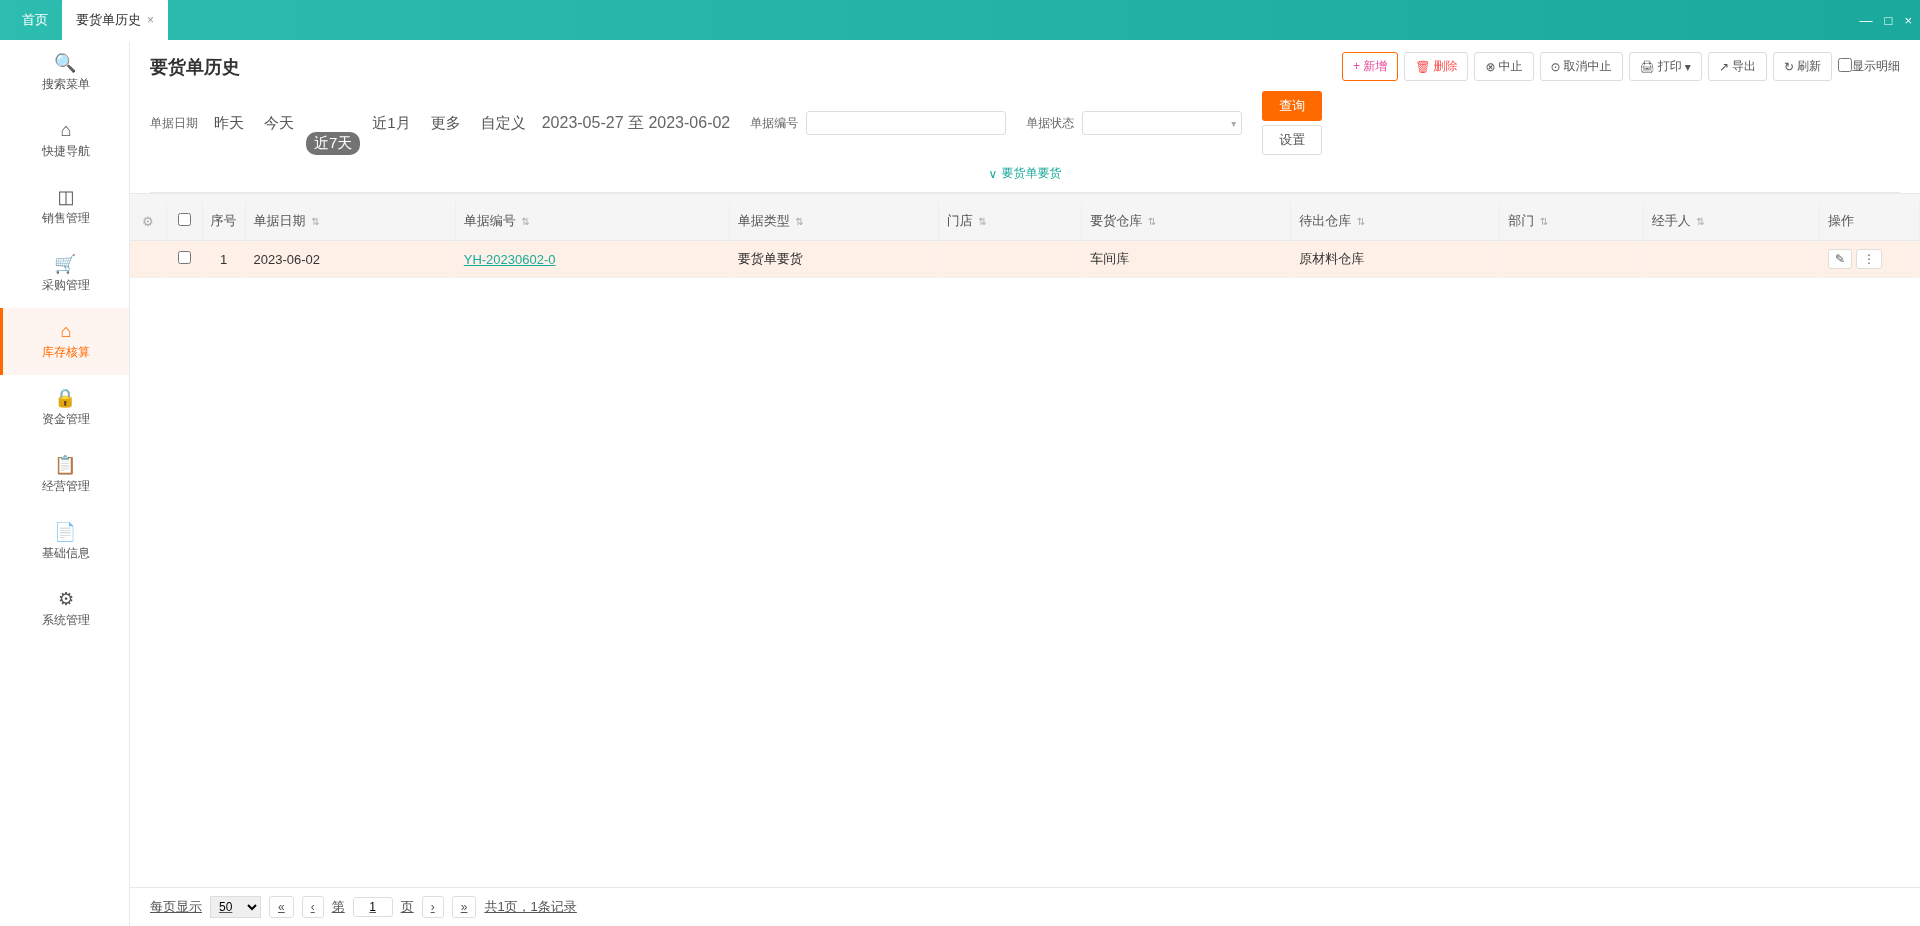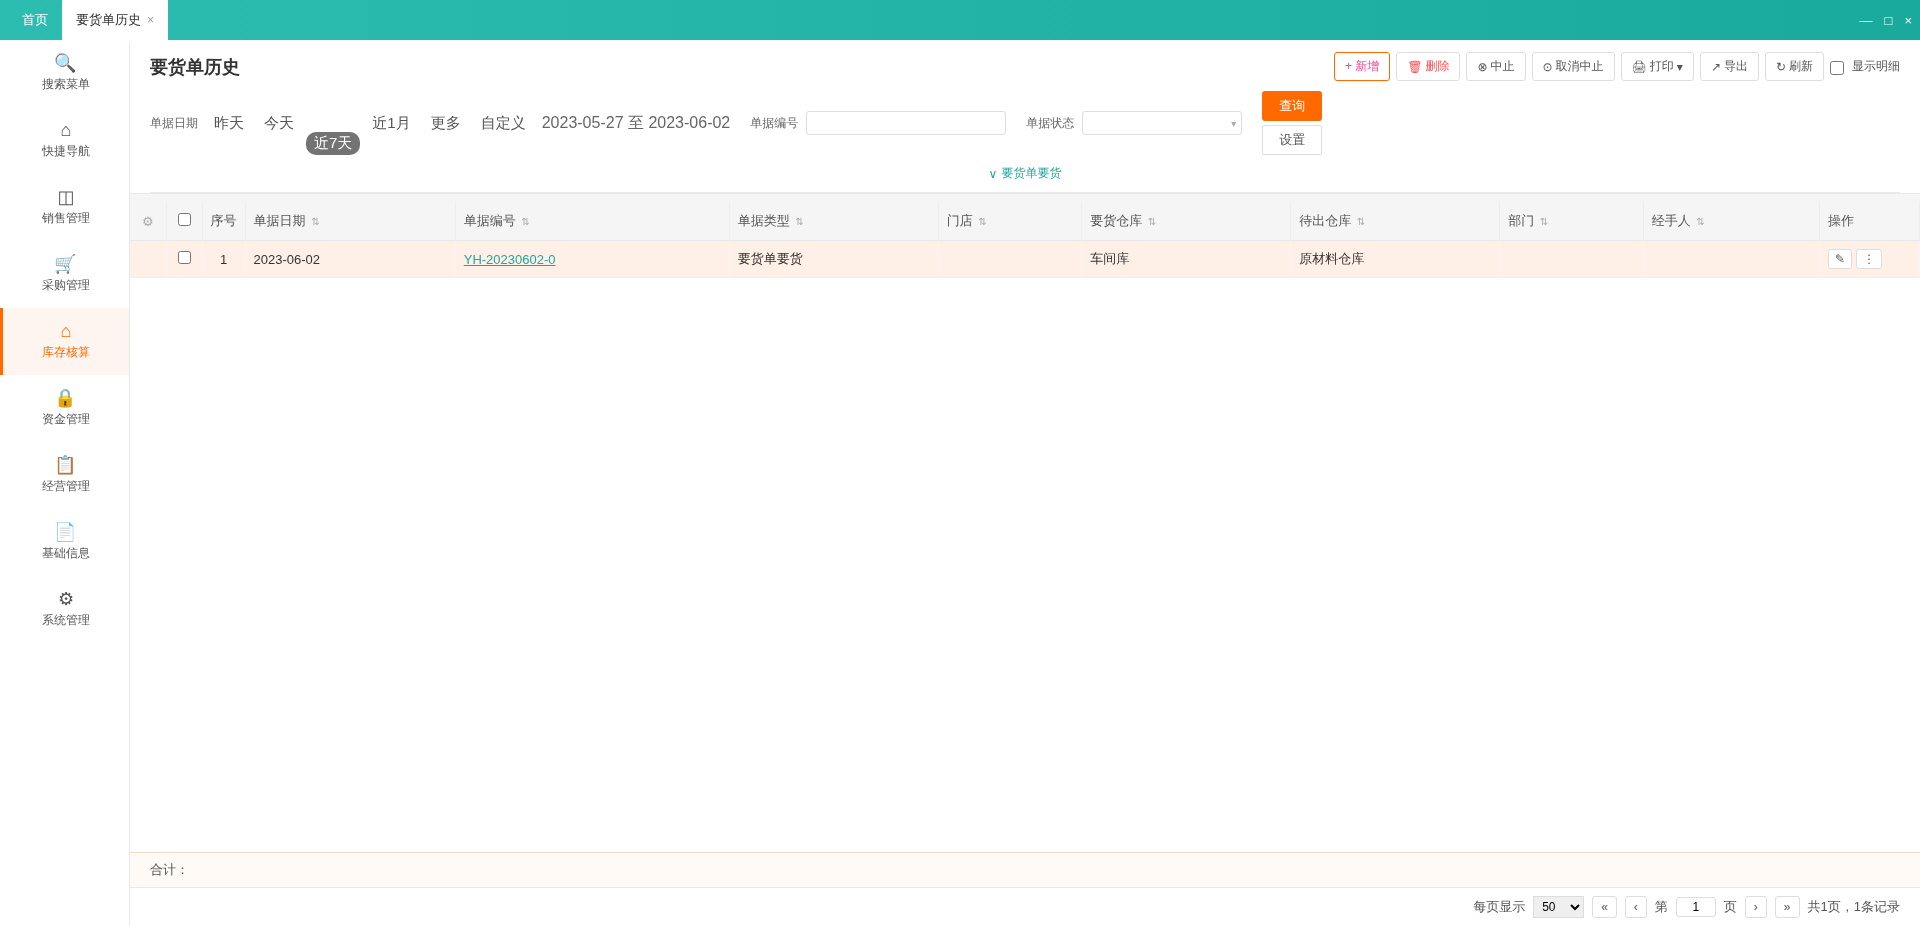--- a/index.html
+++ b/index.html
@@ -306,24 +306,25 @@
       align-items: center;
     }
 
     
     .pagination-bar {
       background: #fff;
       border-top: 1px solid #e8e8e8;
       padding: 8px 20px;
       display: flex;
       align-items: center;
-      justify-content: flex-end;
+      justify-content: flex-start;
       gap: 8px;
       font-size: 13px;
       color: #555;
+      text-decoration: underline;
     }
     .pagination-bar select {
       border: 1px solid #ddd;
       border-radius: 0;
       padding: 2px 4px;
       font-size: 12px;
     }
     .pagination-btn {
       border: 1px solid #ddd;
       background: #fff;
@@ -430,21 +431,21 @@
             <span>▾</span>
           </button>
           <button class="toolbar-btn">
             <span>↗</span>
             <span>导出</span>
           </button>
           <button class="toolbar-btn">
             <span>↻</span>
             <span>刷新</span>
           </button>
-          <label style="display:flex;align-items:flex-end;gap:8px;font-size:12px;color:#555;cursor:pointer;">
+          <label style="display:flex;align-items:flex-start;gap:0;font-size:12px;color:#555;cursor:pointer;">
             <input type="checkbox" style="width: 14px; height: 14px;">
             <span>显示明细</span>
           </label>
         </div>
       </div>
 
       <div class="filter-area" style="padding: 0 0 10px 0;">
         <div class="filter-row">
 
           <div class="filter-group">
@@ -561,23 +562,20 @@
               <div class="row-action-btns">
                 <button class="row-action-btn" title="编辑">✎</button>
                 <button class="row-action-btn" title="更多">⋮</button>
               </div>
             </td>
           </tr>
         </tbody>
       </table>
     </div>
 
-    <div class="table-footer">
-      <span>合计：</span>
-    </div>
 
     <div class="pagination-bar">
       <span>每页显示</span>
       <select>
         <option value="20">20</option>
         <option value="50" selected="">50</option>
         <option value="100">100</option>
       </select>
       <button class="pagination-btn">«</button>
       <button class="pagination-btn">‹</button>

